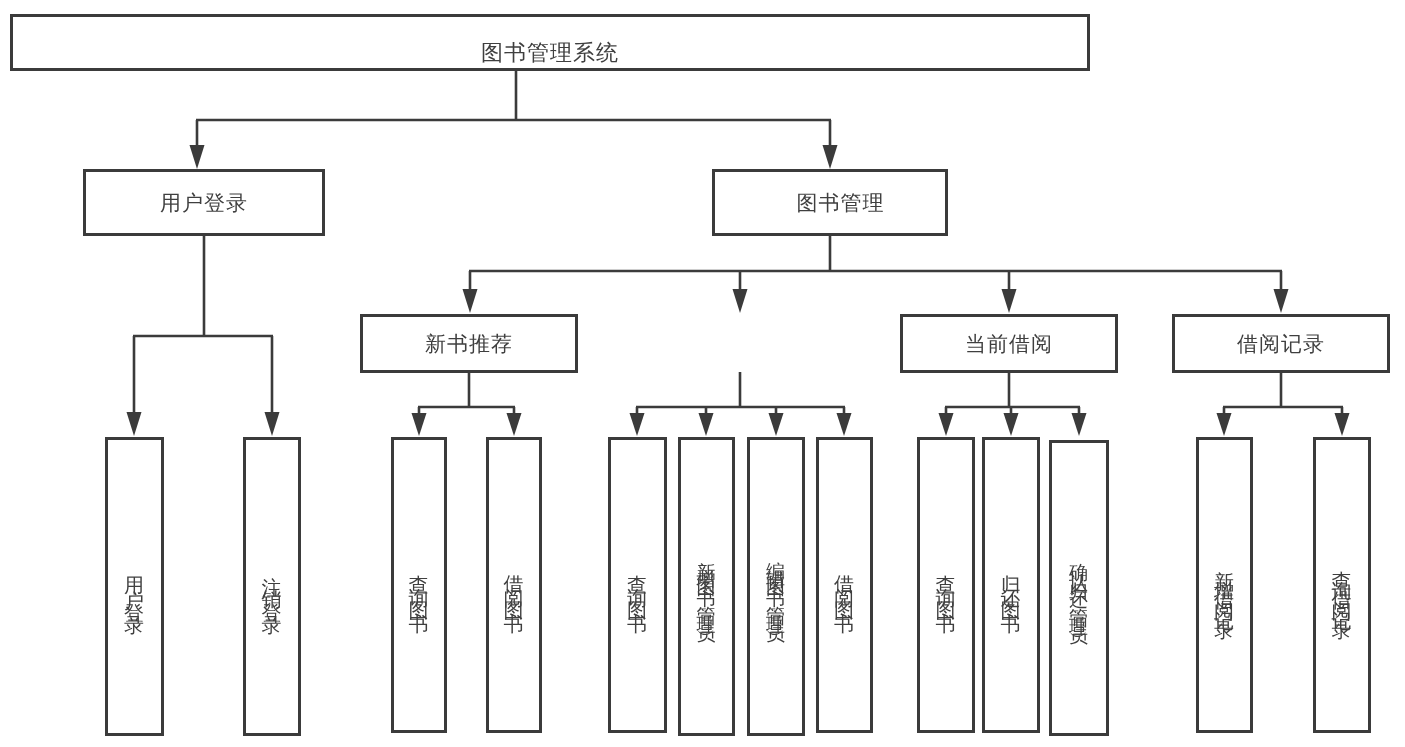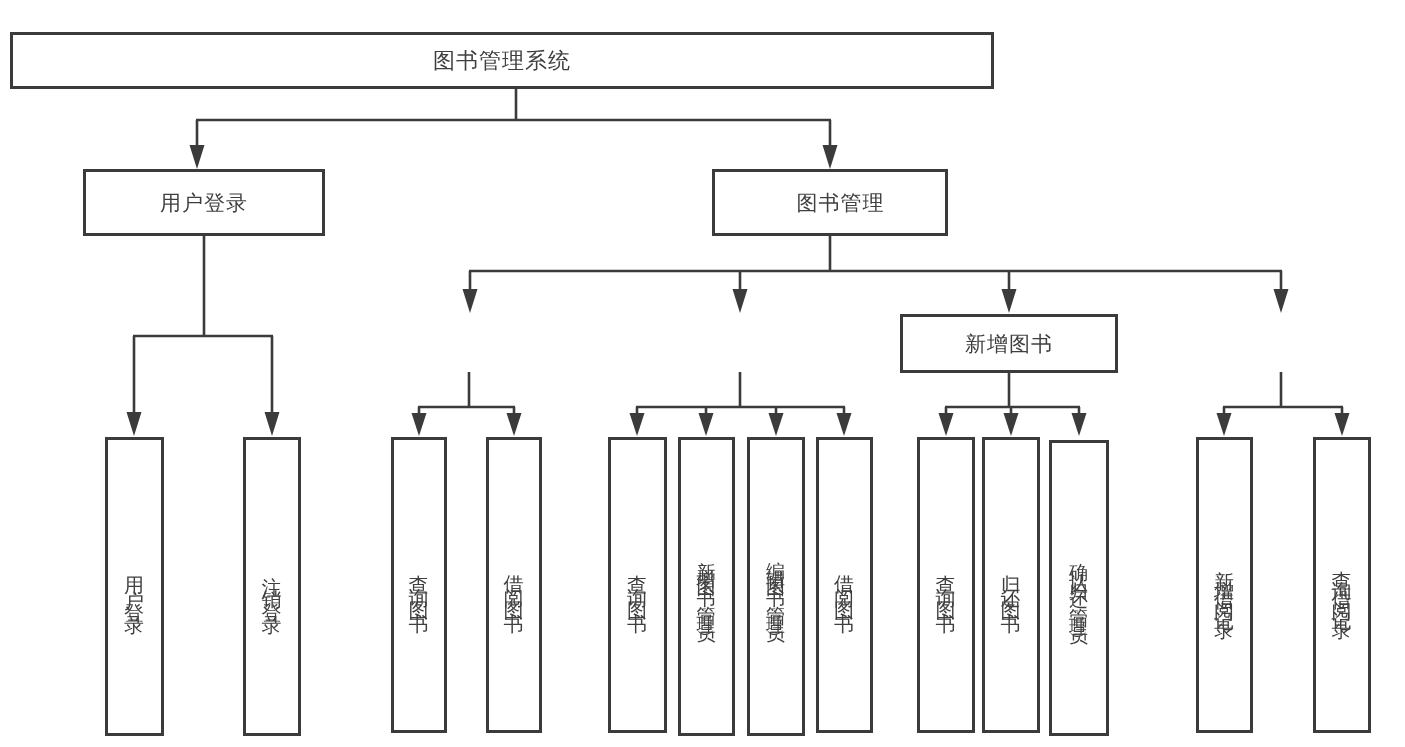--- a/index.html
+++ b/index.html
@@ -134,33 +134,39 @@
 
       <polygon points="938.5,413 953.5,413 946,436"></polygon>
       <polygon points="1003.5,413 1018.5,413 1011,436"></polygon>
       <polygon points="1071.5,413 1086.5,413 1079,436"></polygon>
 
       <polygon points="1216.5,413 1231.5,413 1224,436"></polygon>
       <polygon points="1334.5,413 1349.5,413 1342,436"></polygon>
     </g>
   </svg>
 
-  <div class="node hnode root-node" style="left:10px; top:32px; width:984px; height:57px;">
+  <div class="node hnode root-node" style="left:10px; top:14px; width:1080px; height:57px;align-items:flex-end;">
     <span>图书管理系统</span>
   </div>
 
   <div class="node hnode" style="left:83px; top:169px; width:242px; height:67px;">
     <span>用户登录</span>
   </div>
   <div class="node hnode" style="left:712px; top:169px; width:236px; height:67px;padding-left:21px;">
     <span>图书管理</span>
   </div>
 
+  <div class="node hnode" style="left:360px; top:314px; width:218px; height:59px;">
+    <span>新书推荐</span>
+  </div>
   <div class="node hnode" style="left:900px; top:314px; width:218px; height:59px;">
-    <span>新增图书</span>
+    <span>当前借阅</span>
+  </div>
+  <div class="node hnode" style="left:1172px; top:314px; width:218px; height:59px;">
+    <span>借阅记录</span>
   </div>
 
   <div class="node leaf" style="left:105px; top:437px; width:59px; height:299px;">
     <span class="vlabel">用户登录</span>
   </div>
   <div class="node leaf" style="left:243px; top:437px; width:58px; height:299px;">
     <span class="vlabel">注销登录</span>
   </div>
 
   <div class="node leaf" style="left:391px; top:437px; width:56px; height:296px;">

